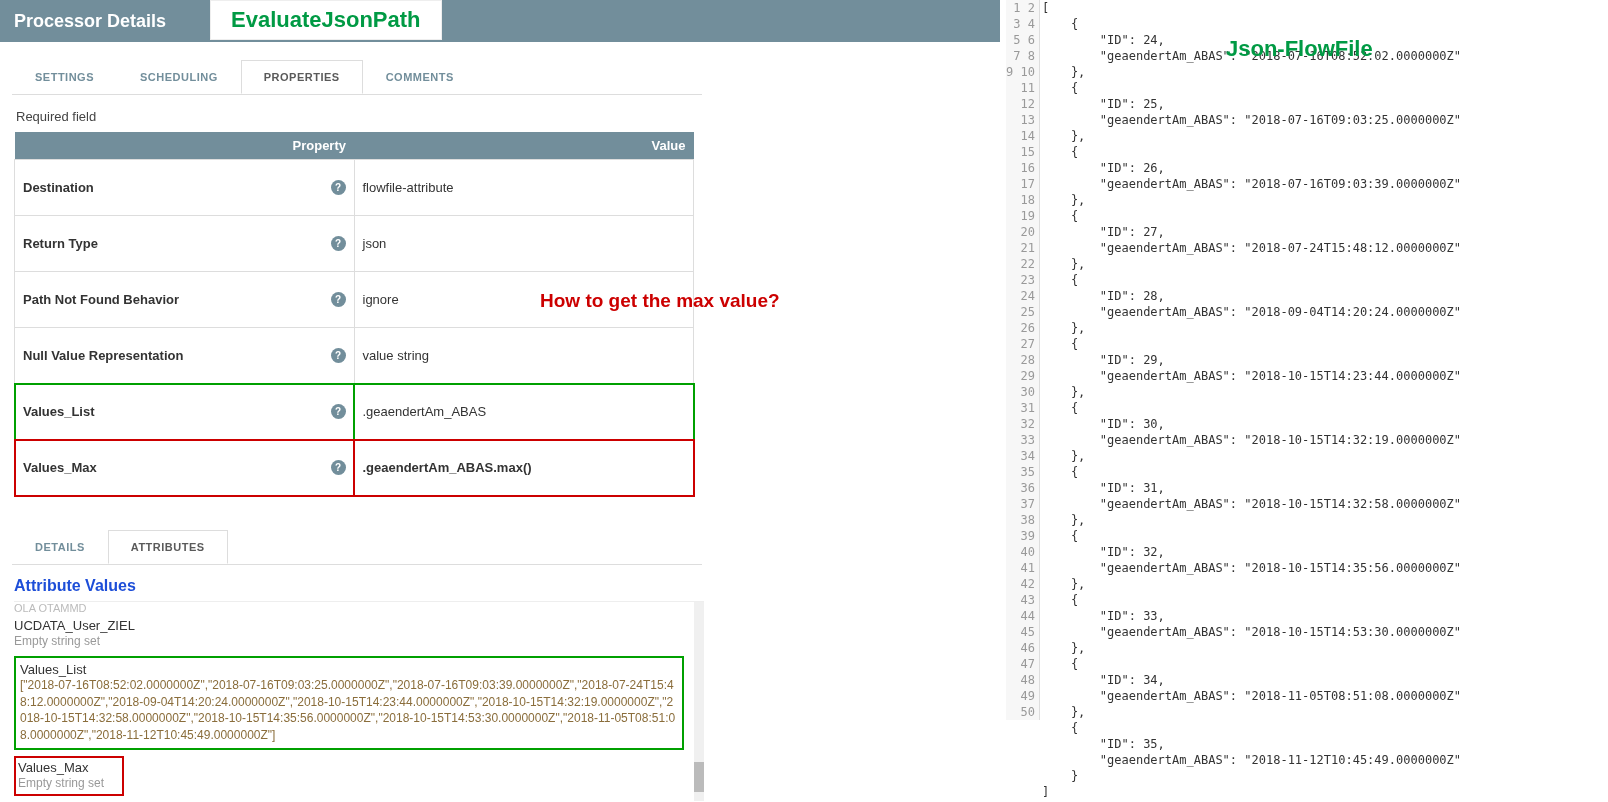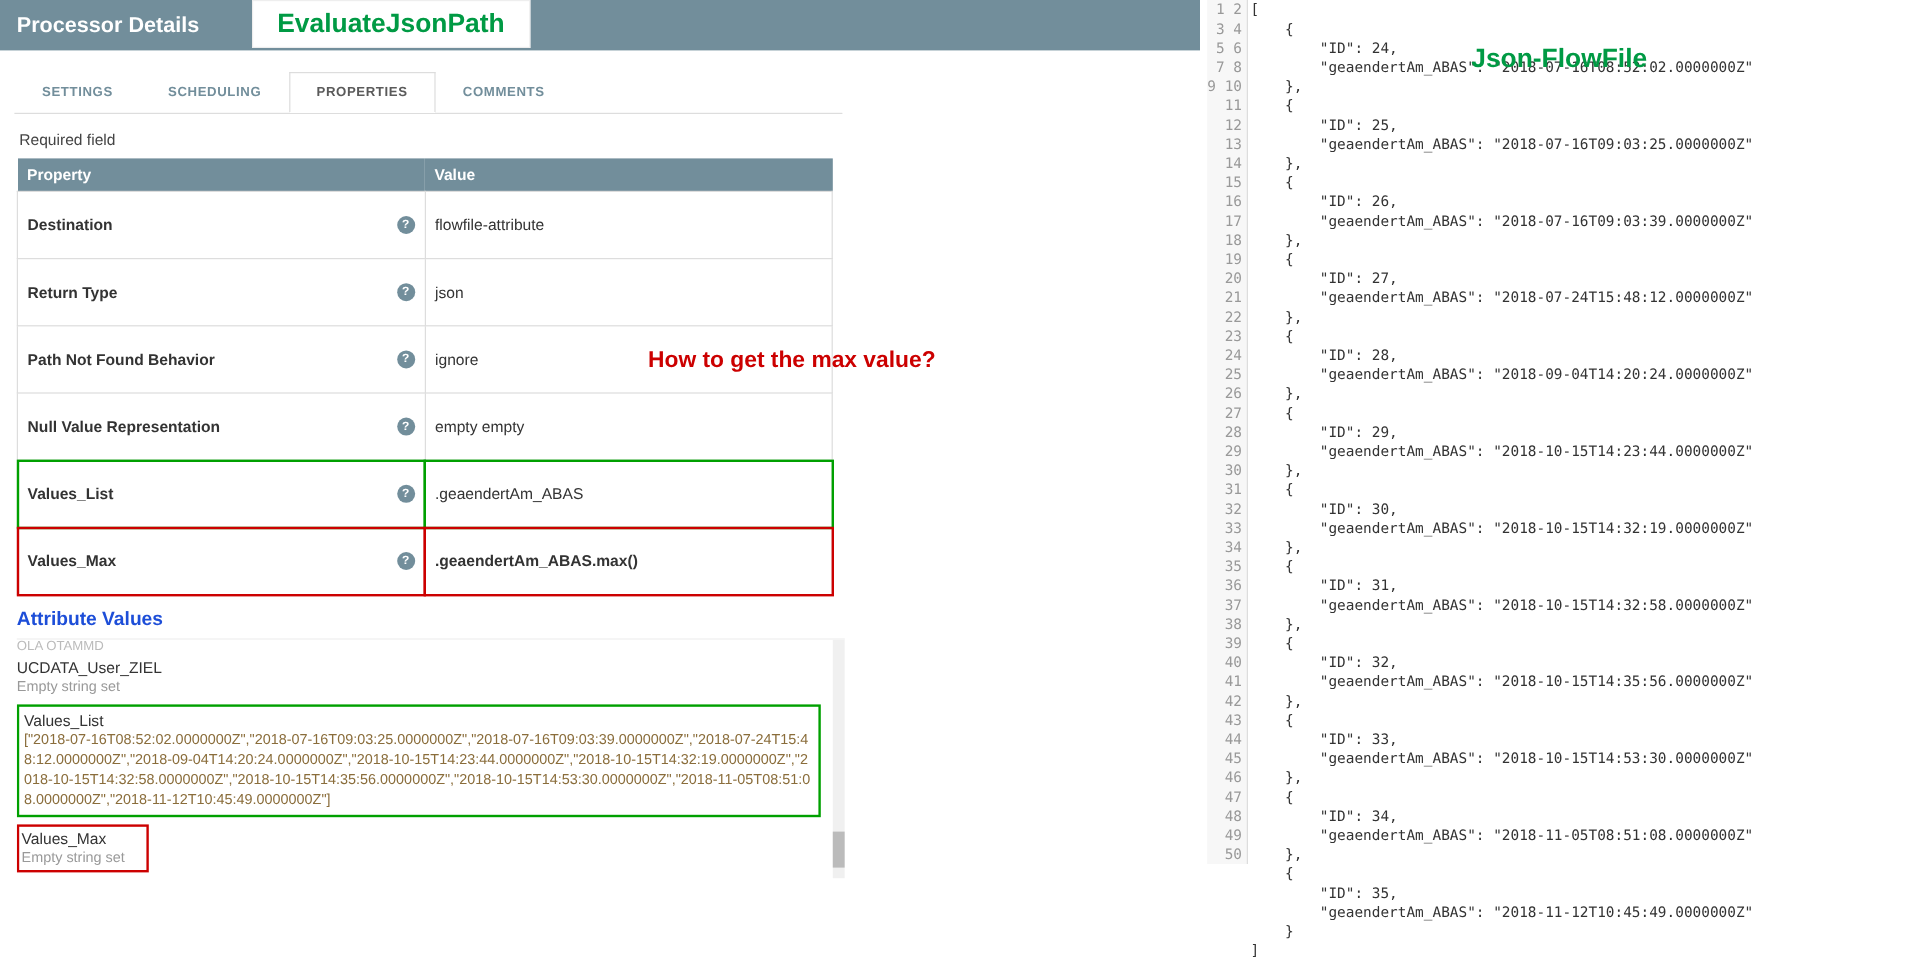--- a/index.html
+++ b/index.html
@@ -8,21 +8,21 @@
   .header-bar{background:#728e9b;height:42px;color:#fff;display:flex;align-items:center;padding-left:14px;}
   .header-title{font-size:18px;font-weight:bold;color:#fff;}
   .annotation-green{color:#009a44;font-weight:bold;font-size:22px;font-family:Arial;}
   .annotation-red{color:#cc0000;font-weight:bold;font-size:19px;font-family:Arial;}
   .title-overlay{position:absolute;left:210px;top:0px;background:#fff;padding:4px 20px;height:40px;display:flex;align-items:center;border:1px solid #eee;}
   .tabs{display:flex;border-bottom:1px solid #ddd;margin:18px 12px 0 12px;width:690px;}
   .tab{padding:10px 22px;font-size:11px;font-weight:bold;color:#728e9b;border:1px solid transparent;cursor:pointer;letter-spacing:.5px;}
   .tab.active{border:1px solid #ddd;border-bottom:1px solid #fff;color:#5a5a5a;background:#fff;}
   .required-label{margin:14px 0 8px 16px;font-size:13px;color:#444;}
   .prop-table{width:680px;margin-left:14px;border-collapse:collapse;font-size:13px;}
-  .prop-table th{background:#728e9b;color:#fff;text-align:left;padding:6px 8px;font-weight:bold;font-size:13px;}
+  .prop-table th{background:#728e9b;color:#fff;text-align:right;padding:6px 8px;font-weight:bold;font-size:13px;}
   .prop-table td{border:1px solid #ddd;padding:20px 8px;height:24px;}
   .prop-table td.name{font-weight:bold;width:50%;}
   .help-icon{float:right;width:15px;height:15px;border-radius:50%;background:#728e9b;color:#fff;font-size:10px;display:inline-flex;align-items:center;justify-content:center;font-weight:bold;}
   .row-green td{outline:2px solid #00a000;outline-offset:-1px;}
   .row-red td{outline:2px solid #cc0000;outline-offset:-1px;font-weight:bold;}
   .tabs2{display:flex;border-bottom:1px solid #ddd;margin:34px 12px 0 12px;width:690px;}
   .section-title{color:#1d4ed8;font-size:16px;font-weight:bold;margin:12px 0 6px 14px;}
   .attr-scroll{position:relative;width:690px;margin-left:14px;height:200px;overflow:hidden;border-top:1px solid #eee;}
   .attr-body{padding-right:20px;}
   .attr-item{padding:4px 0;}
@@ -72,35 +72,39 @@
     <tr>
       <td class="name"><span>Return Type</span><span class="help-icon">?</span></td>
       <td>json</td>
     </tr>
     <tr>
       <td class="name"><span>Path Not Found Behavior</span><span class="help-icon">?</span></td>
       <td>ignore</td>
     </tr>
     <tr>
       <td class="name"><span>Null Value Representation</span><span class="help-icon">?</span></td>
-      <td>empty empty</td>
+      <td>value string</td>
     </tr>
     <tr class="row-green">
       <td class="name"><span>Values_List</span><span class="help-icon">?</span></td>
       <td>.geaendertAm_ABAS</td>
     </tr>
     <tr class="row-red">
       <td class="name"><span>Values_Max</span><span class="help-icon">?</span></td>
       <td>.geaendertAm_ABAS.max()</td>
     </tr>
   </tbody>
     </table>
 
   <div style="position:absolute;left:540px;top:290px;" class="annotation-red">How to get the max value?</div>
 
+  <div class="tabs2">
+    <div class="tab">DETAILS</div>
+    <div class="tab active">ATTRIBUTES</div>
+  </div>
 
   <div class="section-title">Attribute Values</div>
 
   <div class="attr-scroll">
     <div class="attr-body">
       <div class="hidden-cut" style="text-decoration:none">OLA OTAMMD</div>
       <div class="attr-item">
         <div class="attr-name">UCDATA_User_ZIEL</div>
         <div class="attr-val">Empty string set</div>
       </div>

